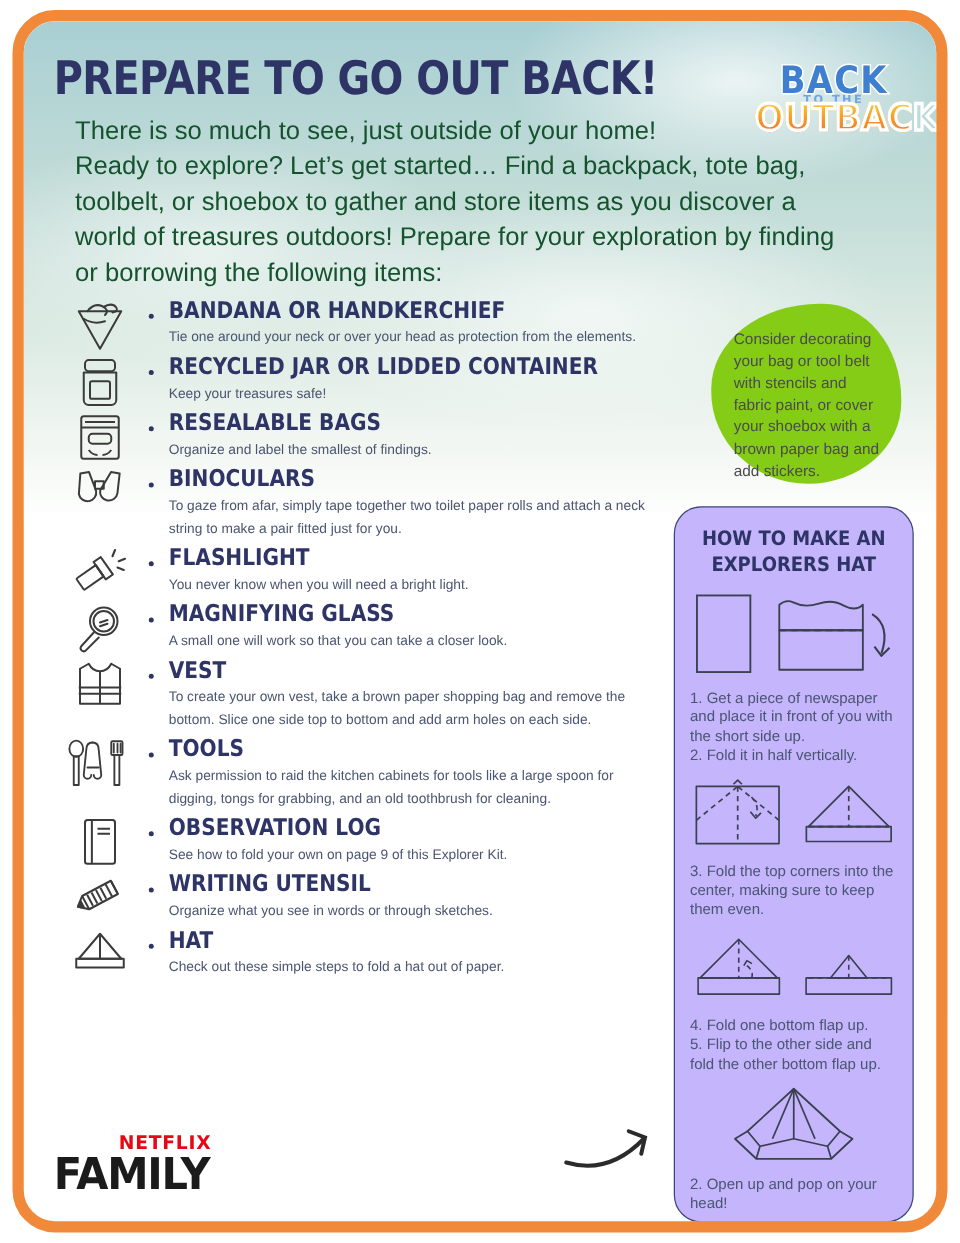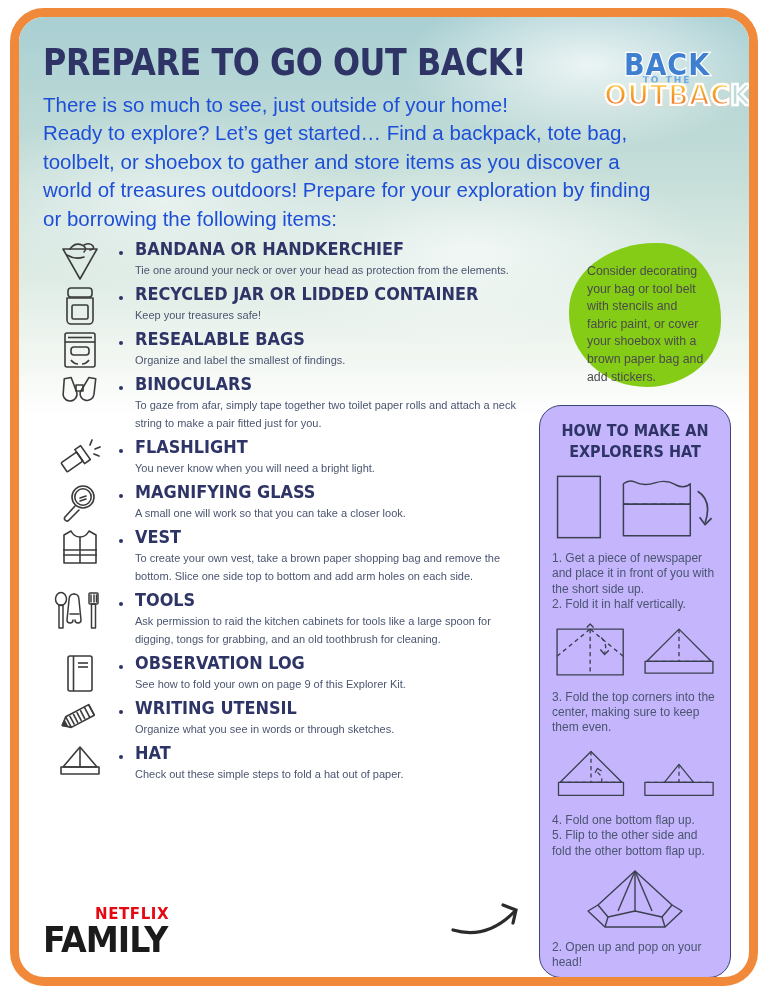--- a/index.html
+++ b/index.html
@@ -44,23 +44,23 @@
     font-family:"DejaVu Sans", sans-serif;
     font-weight:bold;
     font-size:37px;
     letter-spacing:-0.5px;
     color:#2e3466;
     transform:scaleX(.86);
     transform-origin:left center;
     white-space:nowrap;
   }
   .intro{
-    position:absolute;left:24px;top:74px;width:690px;
+    position:absolute;left:41px;top:74px;width:690px;
     font-size:20.5px;line-height:28.4px;
-    color:#1d4ed8;
+    color:#14532d;
   }
   .intro span{display:block;}
 
   
   .brandlogo{
     position:absolute;right:22px;top:22px;
     width:120px;height:62px;
     text-align:center;
     line-height:1;
     margin-top:12px;

